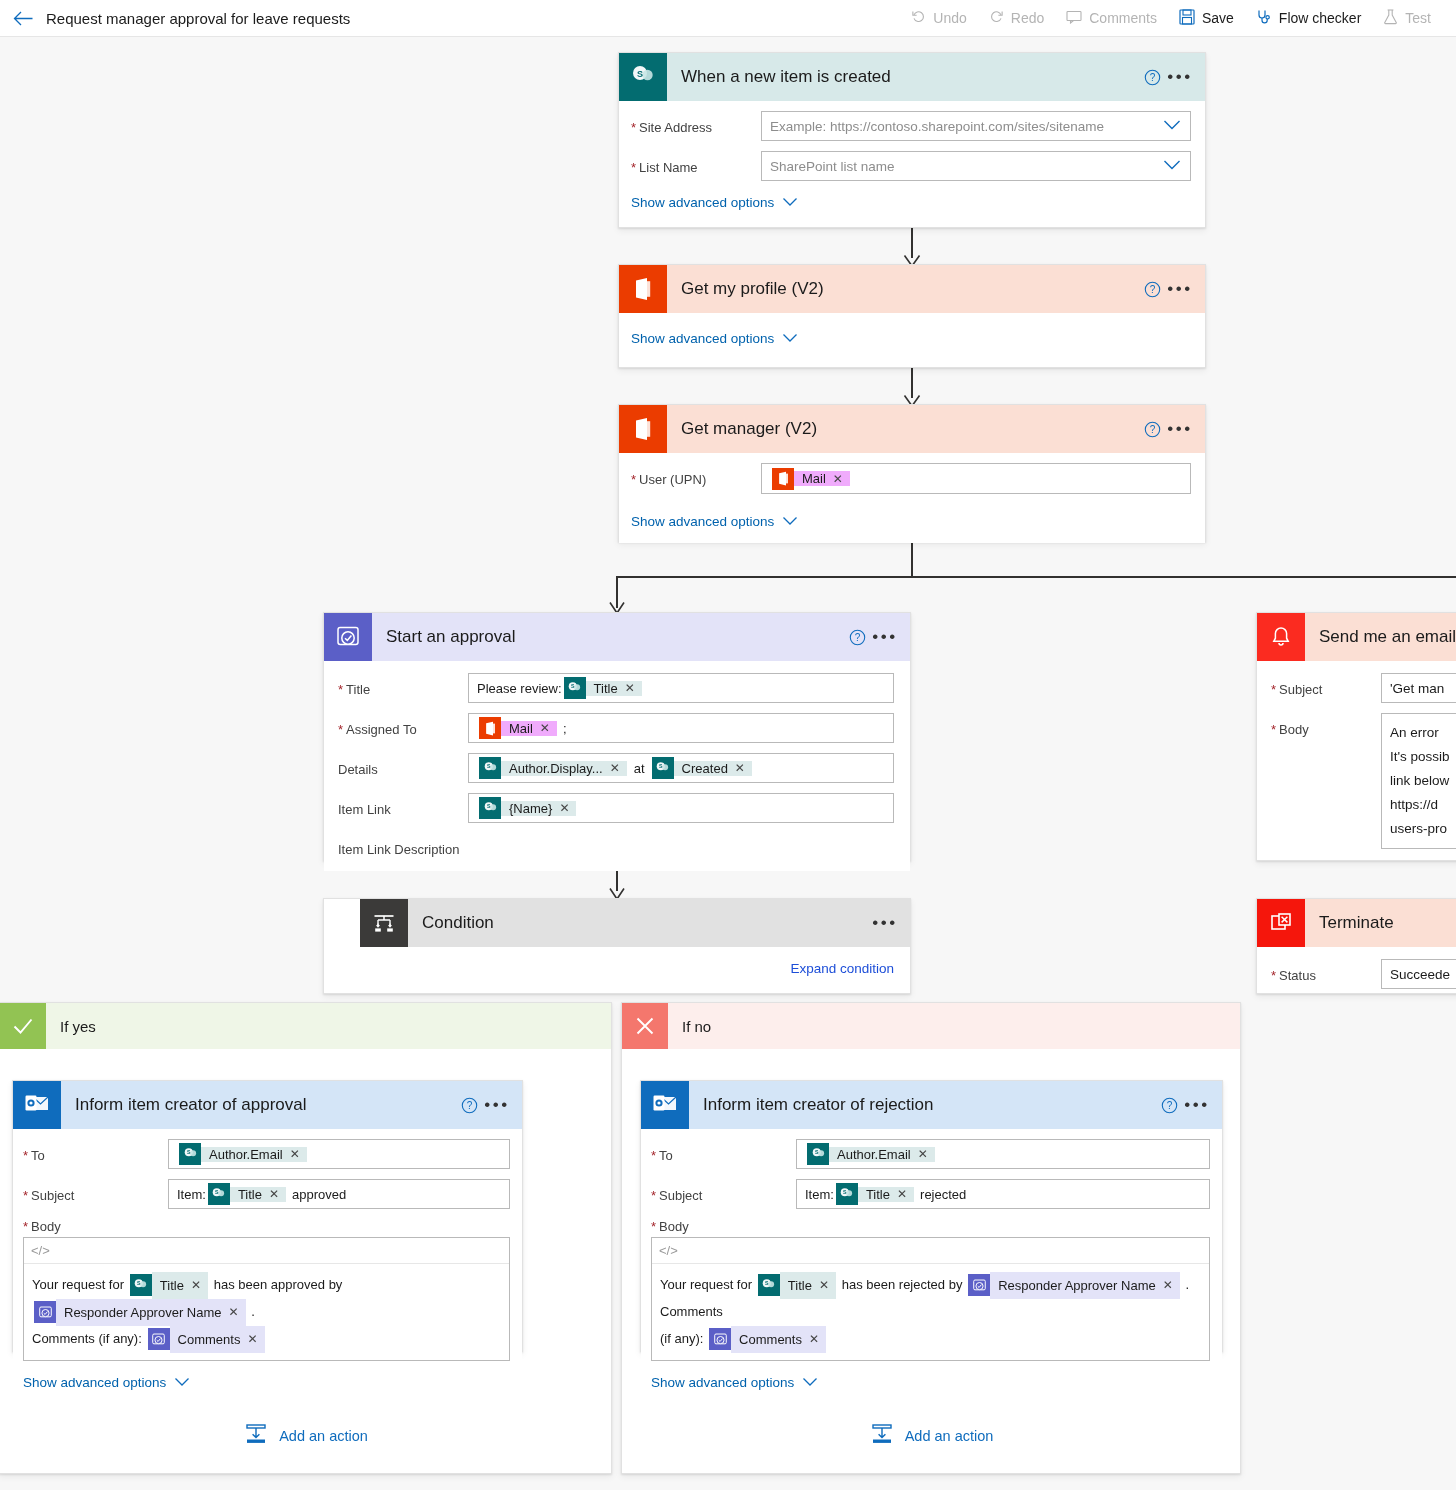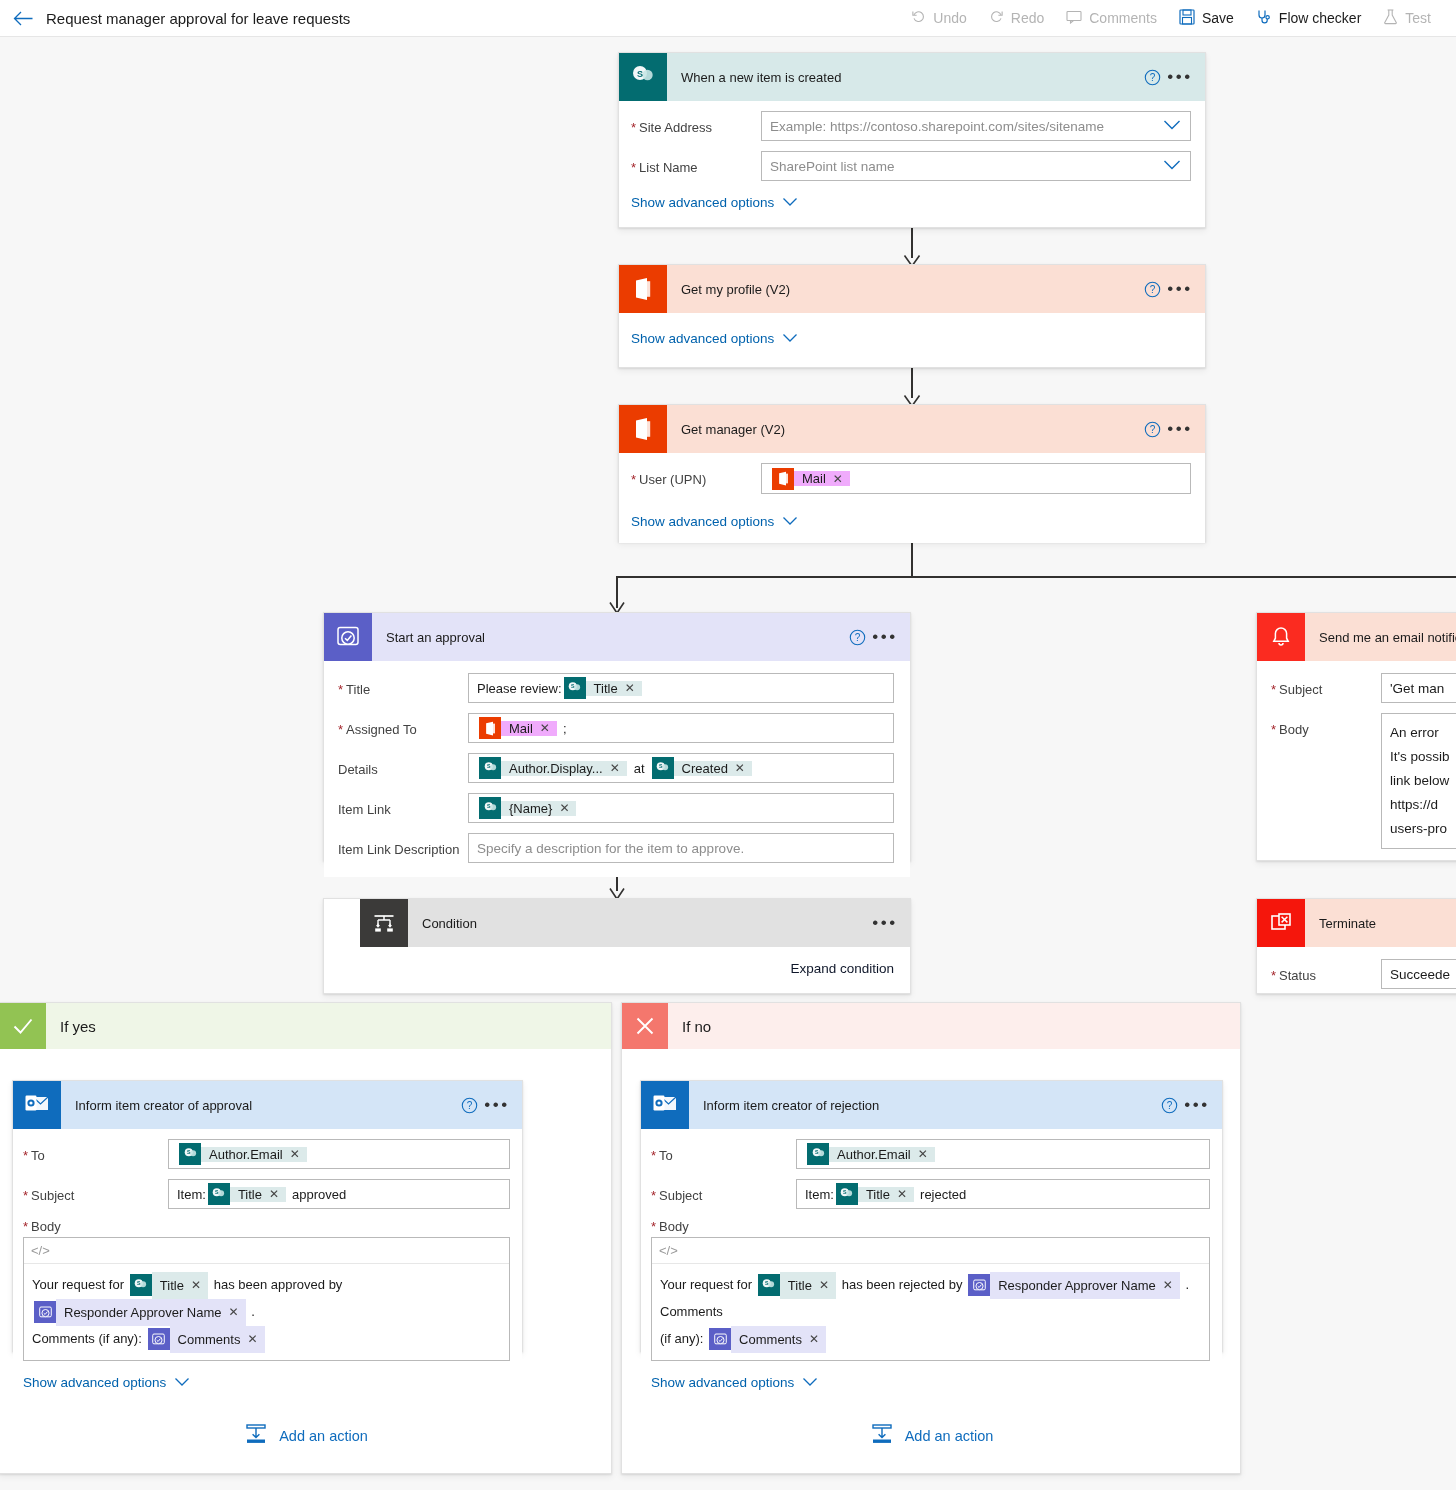--- a/index.html
+++ b/index.html
@@ -47,21 +47,21 @@
     box-shadow: 0 0.6px 1.8px rgba(0,0,0,0.10), 0 3px 7px rgba(0,0,0,0.06);
   }
   .card-head {
     display: flex; align-items: center; height: 48px;
   }
   .card-icon {
     width: 48px; height: 48px; flex: 0 0 48px;
     display: flex; align-items: center; justify-content: center;
   }
   .card-title {
-    font-size: 13px; color: #1b1b1b; padding-left: 14px; flex: 1 1 auto;
+    font-size: 17px; color: #1b1b1b; padding-left: 14px; flex: 1 1 auto;
     white-space: nowrap; overflow: hidden;
   }
   .head-actions { display: flex; align-items: center; gap: 4px; padding-right: 12px; }
   .help-icon {
     width: 22px; height: 22px; display: flex; align-items: center; justify-content: center;
     cursor: pointer;
   }
   .ellipsis {
     width: 26px; height: 22px; display: flex; align-items: center; justify-content: center;
     letter-spacing: 2.5px; color: #333; font-size: 17px; line-height: 8px; cursor: pointer;
@@ -84,21 +84,21 @@
   .inp.ph { color: #8d8d8d; }
   .inp.has-caret { padding-right: 34px; position: relative; }
   .caret {
     position: absolute; right: 9px; top: 50%; transform: translateY(-50%);
     pointer-events: none;
   }
   .adv-link {
     color: #0062ad; font-size: 13.5px; display: inline-flex; align-items: center; gap: 8px;
     cursor: pointer; margin-top: 4px;
   }
-  .link-blue { color: #0f172a; cursor: pointer; }
+  .link-blue { color: #1d4ed8; cursor: pointer; }
 
   
   .tok {
     display: inline-flex; align-items: center; height: 22px;
     vertical-align: middle; margin: 0 2px; font-size: 13px; white-space: nowrap;
   }
   .tok .tok-ic {
     width: 22px; height: 22px; flex: 0 0 22px;
     display: flex; align-items: center; justify-content: center;
   }
@@ -505,25 +505,20 @@
                   <span>{Name}</span>
                   <span class="tok-x">✕</span>
                 </span>
             </span>
           </div>
         </div>
       </div>
 
       <div class="field" style="margin-bottom:0;">
         <div class="field-label">Item Link Description</div>
-        <div class="field-ctl">
-          <div class="inp ph">
-            <span>Specify a description for the item to approve.</span>
-          </div>
-        </div>
       </div>
 
     </div>
   </div>
 
   <div class="card" style="left:323px; top:898px; width:588px; height:96px;padding-left:36px;">
     <div class="card-head" style="background:#e1e1e1;">
       <div class="card-icon" style="background:#3b3a39;">
         <svg width="24" height="24" viewBox="0 0 24 24">
           <path d="M2.5 5 H21.5" stroke="#ffffff" stroke-width="1.7"></path>

